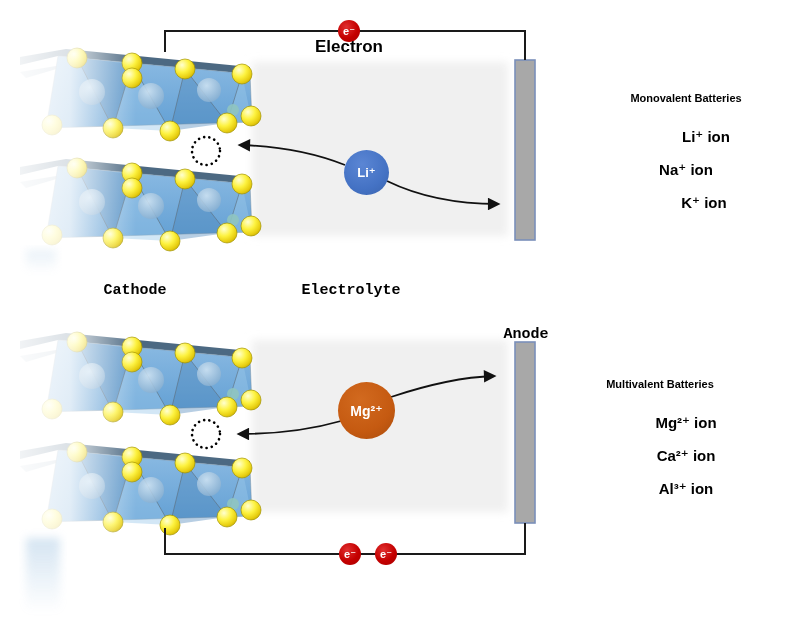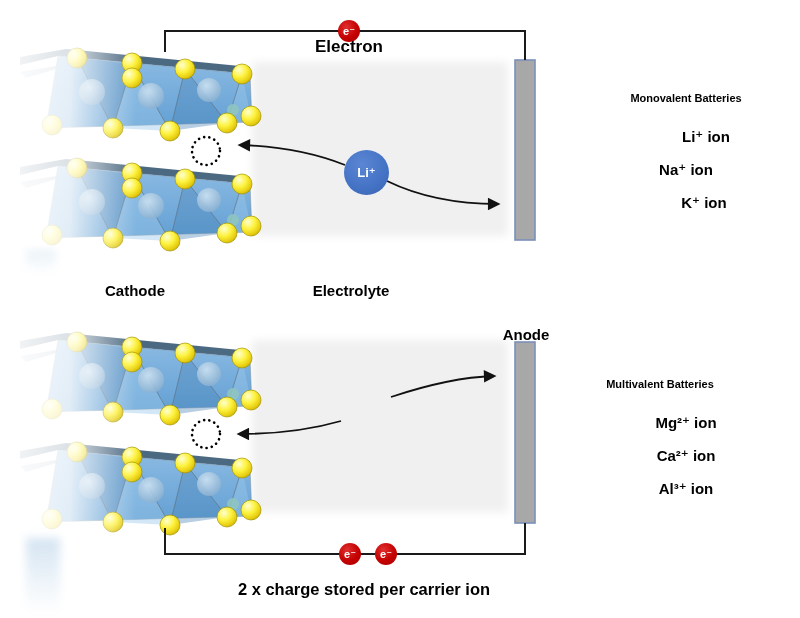--- a/index.html
+++ b/index.html
@@ -25,21 +25,21 @@
   }
   .ion-li{
     width:45px;height:45px;left:344px;top:150px;font-size:13px;
     background:radial-gradient(circle at 40% 32%, #5b86d4 0%, #4472c4 60%, #3a63ac 100%);
   }
   .ion-mg{
     width:57px;height:57px;left:338px;top:382px;font-size:14px;
     background:radial-gradient(circle at 40% 32%, #d26a1f 0%, #c55a11 60%, #a84c0d 100%);
   }
   .electron-label{left:349px;top:47px;font-size:17px;}
-  .row-label{font-size:15px;top:290px;}
+  .row-label{font-size:15px;top:290px;font-family:Liberation Mono, monospace;}
   .legend-title{font-size:11px;}
   .legend-ion{font-size:15px;}
   .caption{left:364px;top:589px;font-size:16.5px;}
 </style>
 </head>
 <body>
 
 <div class="stage">
 
   <svg width="800" height="618" viewBox="0 0 800 618">
@@ -135,28 +135,30 @@
   <div class="electron-circle" style="left:339px;top:543px;">
     <span>e⁻</span>
   </div>
   <div class="electron-circle" style="left:375px;top:543px;">
     <span>e⁻</span>
   </div>
 
   <div class="ion-circle ion-li">
     <span>Li⁺</span>
   </div>
+  <div class="ion-circle ion-mg">
+    <span>Mg²⁺</span>
+  </div>
 
   <div class="abs ctr bold electron-label">Electron</div>
 
   <div class="abs ctr bold row-label" style="left:135px;">Cathode</div>
   <div class="abs ctr bold row-label" style="left:351px;">Electrolyte</div>
   <div class="abs ctr bold row-label" style="left:526px;margin-top:44px;">Anode</div>
 
-  <div class="abs ctr bold caption">2 x charge stored per carrier ion</div>
 
   <div>
     <div class="abs ctr bold legend-title" style="left:686px;top:98px;">Monovalent Batteries</div>
     <div class="abs ctr bold legend-ion" style="left:686px;top:137px;margin-left:20px;">Li⁺ ion</div>
     <div class="abs ctr bold legend-ion" style="left:686px;top:170px;">Na⁺ ion</div>
     <div class="abs ctr bold legend-ion" style="left:704px;top:203px;">K⁺ ion</div>
   </div>
 
   <div>
     <div class="abs ctr bold legend-title" style="left:660px;top:384px;">Multivalent Batteries</div>

